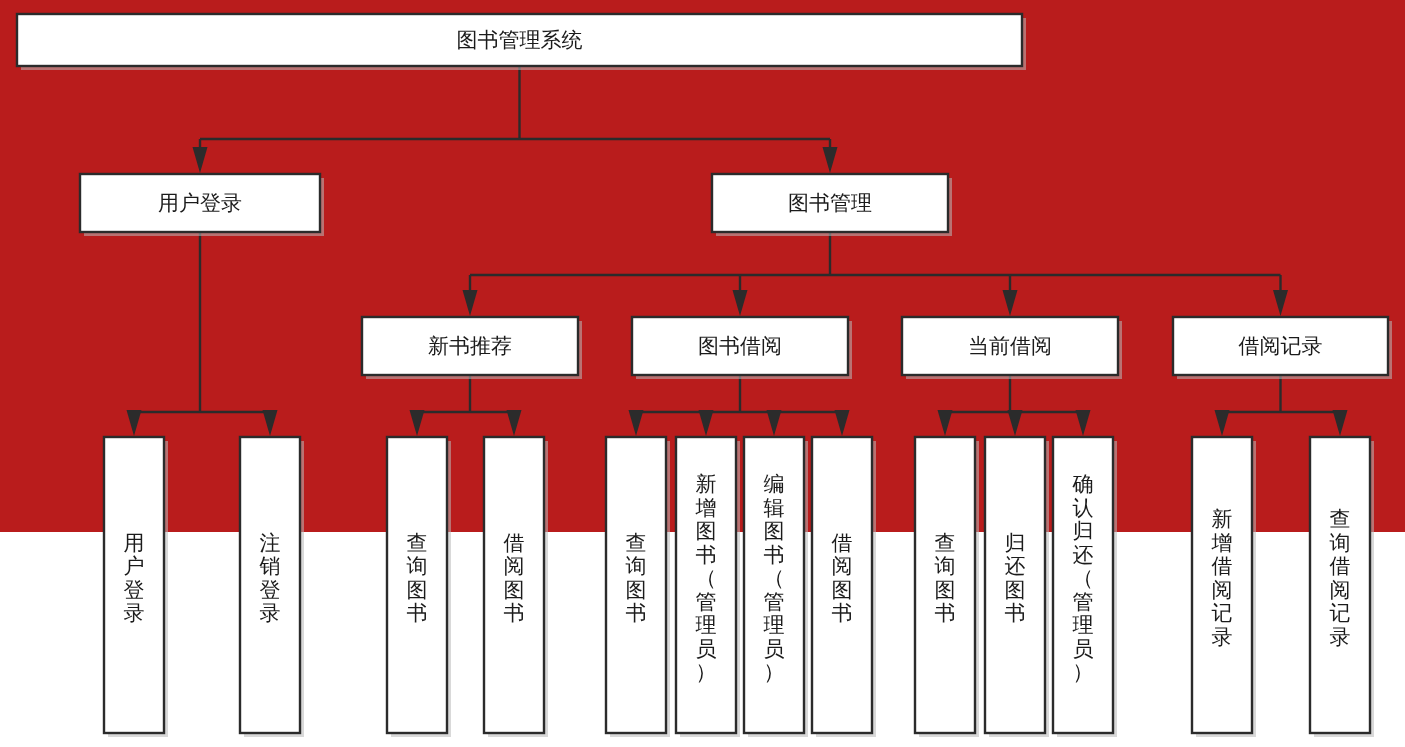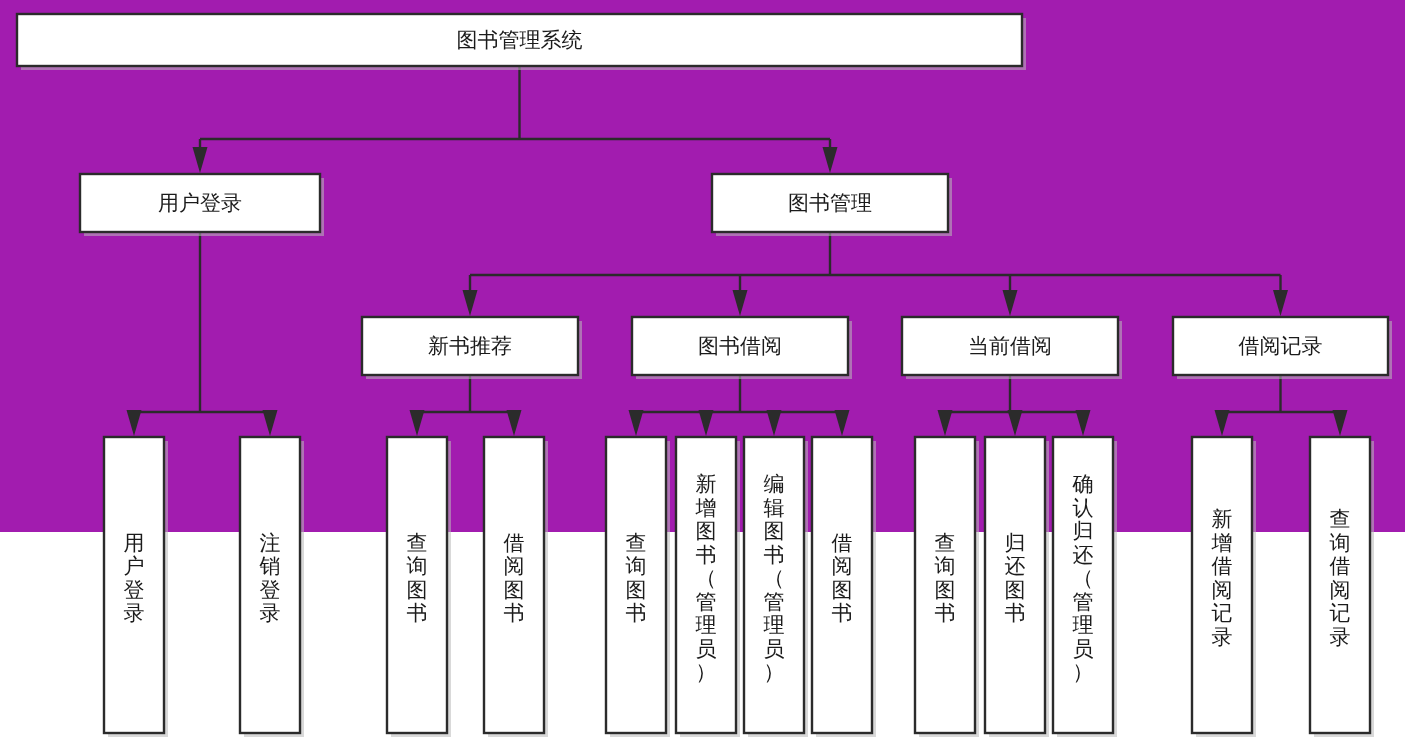--- a/index.html
+++ b/index.html
@@ -10,21 +10,21 @@
   body {
     width: 1405px;
     height: 747px;
     font-family: "Liberation Sans", "DejaVu Sans", sans-serif;
     overflow: hidden;
   }
   #diagram-root {
     position: relative;
     width: 1405px;
     height: 532px;
-    background: #a21caf;
+    background: #b91c1c;
   }
   svg#tree-svg {
     position: absolute;
     left: 0;
     top: 0;
     width: 1405px;
     height: 747px;
     display: block;
   }
   .node-box {

